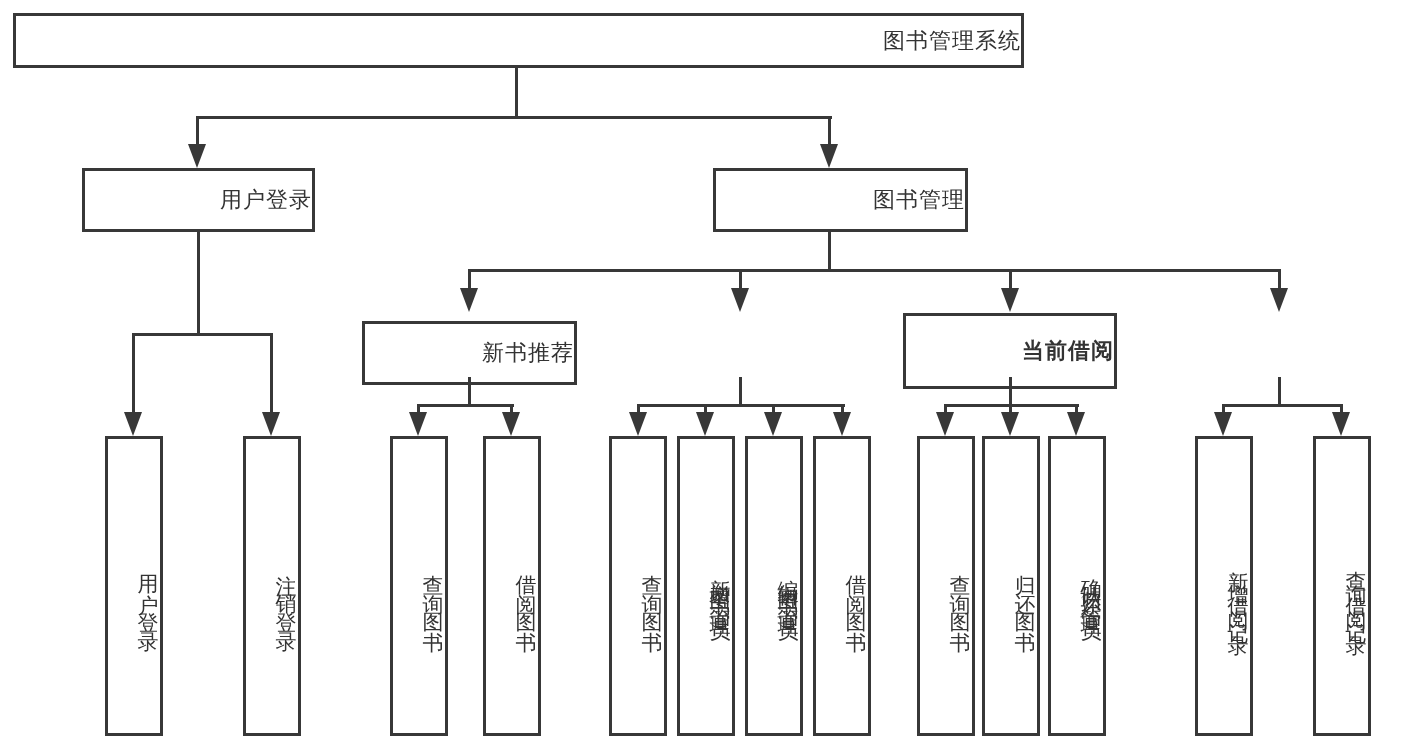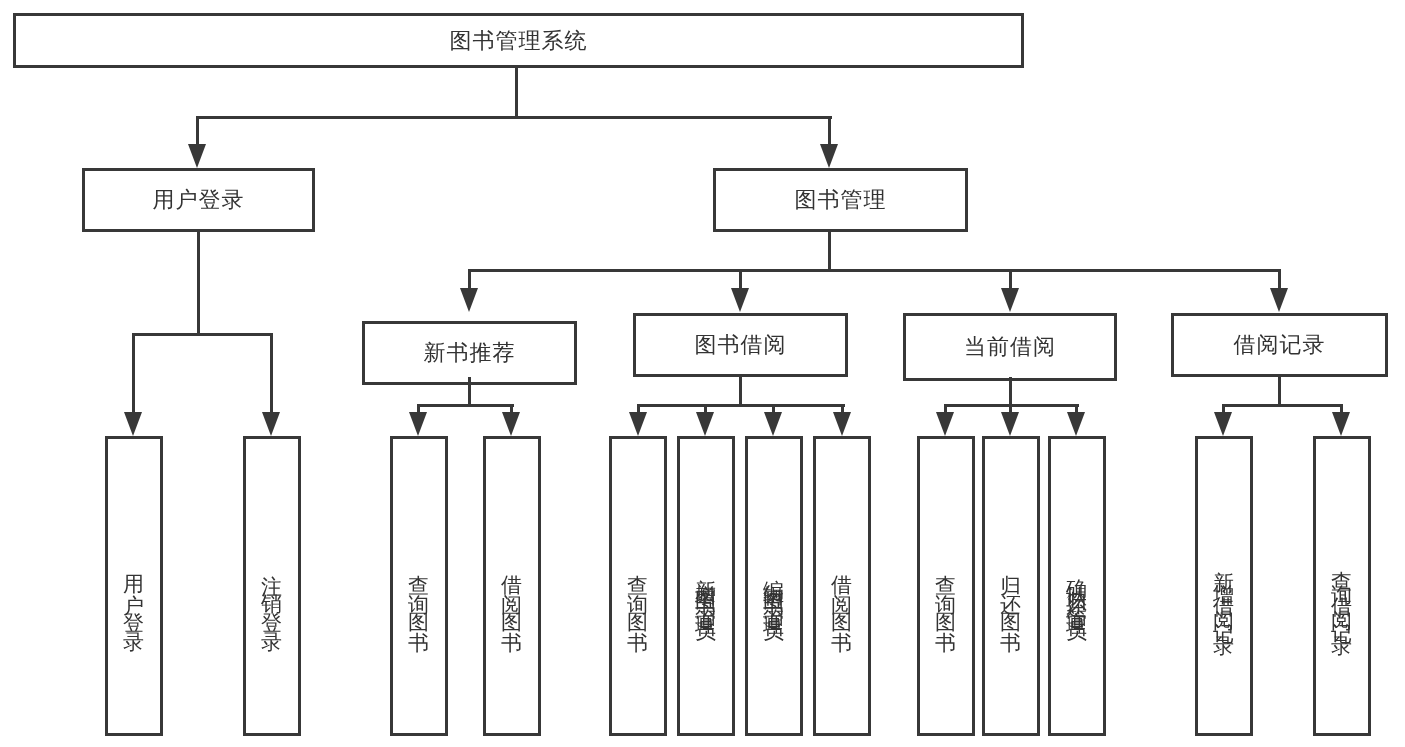--- a/index.html
+++ b/index.html
@@ -20,21 +20,21 @@
     overflow: hidden;
   }
 
   
   .node {
     position: absolute;
     background: var(--bg);
     border: 3px solid var(--line);
     display: flex;
     align-items: center;
-    justify-content: center;
+    justify-content: flex-end;
   }
   .hlabel {
     font-size: 22px;
     color: var(--text);
     letter-spacing: 1px;
     white-space: nowrap;
   }
   .vlabel {
     writing-mode: vertical-rl;
     text-orientation: mixed;
@@ -105,28 +105,22 @@
   <div class="vline" style="left:739px;  top:269px; height:21px;"></div>
   <div class="arrow" style="left:731px;  top:288px;"></div>
   <div class="vline" style="left:1009px; top:269px; height:21px;"></div>
   <div class="arrow" style="left:1001px; top:288px;"></div>
   <div class="vline" style="left:1278px; top:269px; height:21px;"></div>
   <div class="arrow" style="left:1270px; top:288px;"></div>
 
   <div class="node" style="left:362px; top:321px; width:215px; height:64px;">
     <span class="hlabel">新书推荐</span>
   </div>
-  <div class="node" style="left:633px; top:313px; width:215px; height:64px;">
-    <span class="hlabel">图书借阅</span>
-  </div>
-  <div class="node" style="left:903px; top:313px; width:214px; height:68px;">
+  <div class="node" style="left:903px; top:313px; width:214px; height:76px;font-weight:bold;">
     <span class="hlabel">当前借阅</span>
-  </div>
-  <div class="node" style="left:1171px; top:313px; width:217px; height:64px;">
-    <span class="hlabel">借阅记录</span>
   </div>
 
   <div class="vline" style="left:468px; top:377px; height:29px;"></div>
   <div class="hline" style="left:417px; top:404px; width:97px;"></div>
   <div class="vline" style="left:417px; top:404px; height:10px;"></div>
   <div class="arrow" style="left:409px; top:412px;"></div>
   <div class="vline" style="left:510px; top:404px; height:10px;"></div>
   <div class="arrow" style="left:502px; top:412px;"></div>
 
   <div class="vline" style="left:739px; top:377px; height:29px;"></div>

